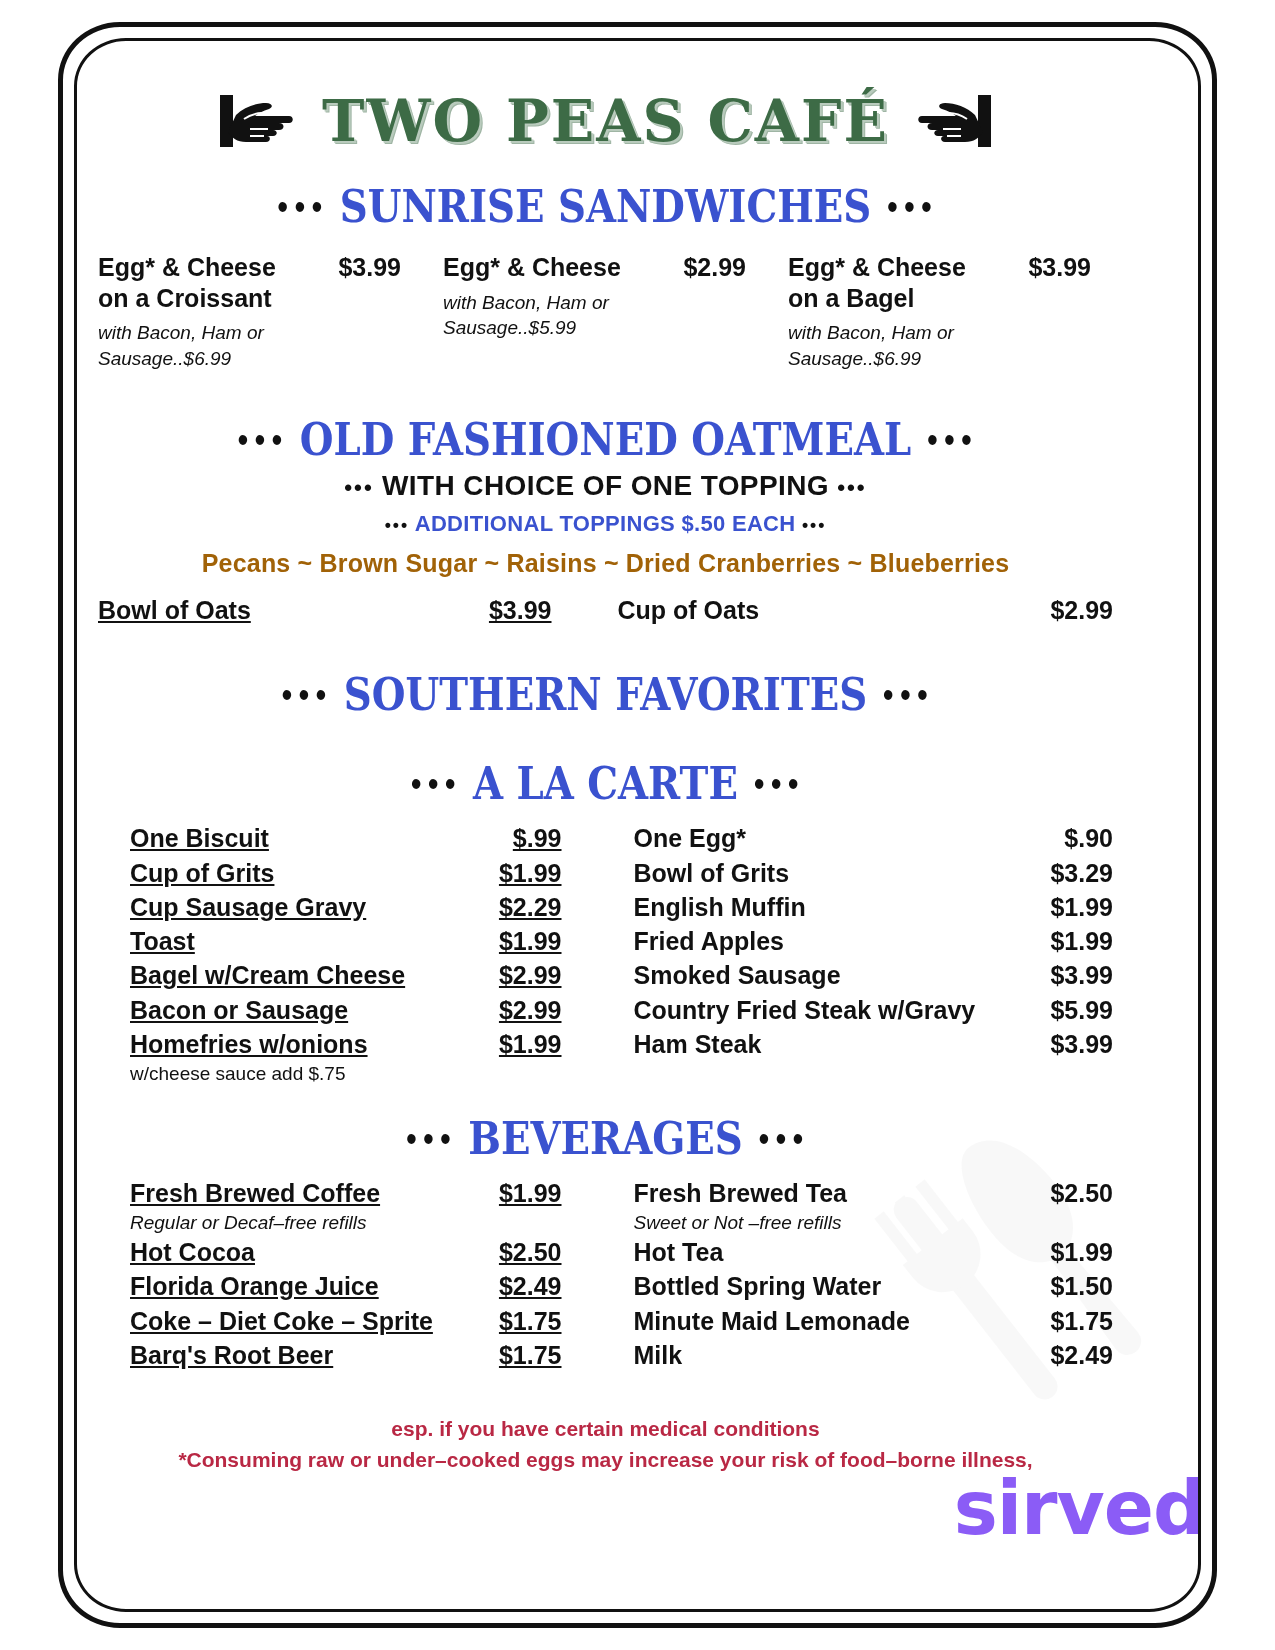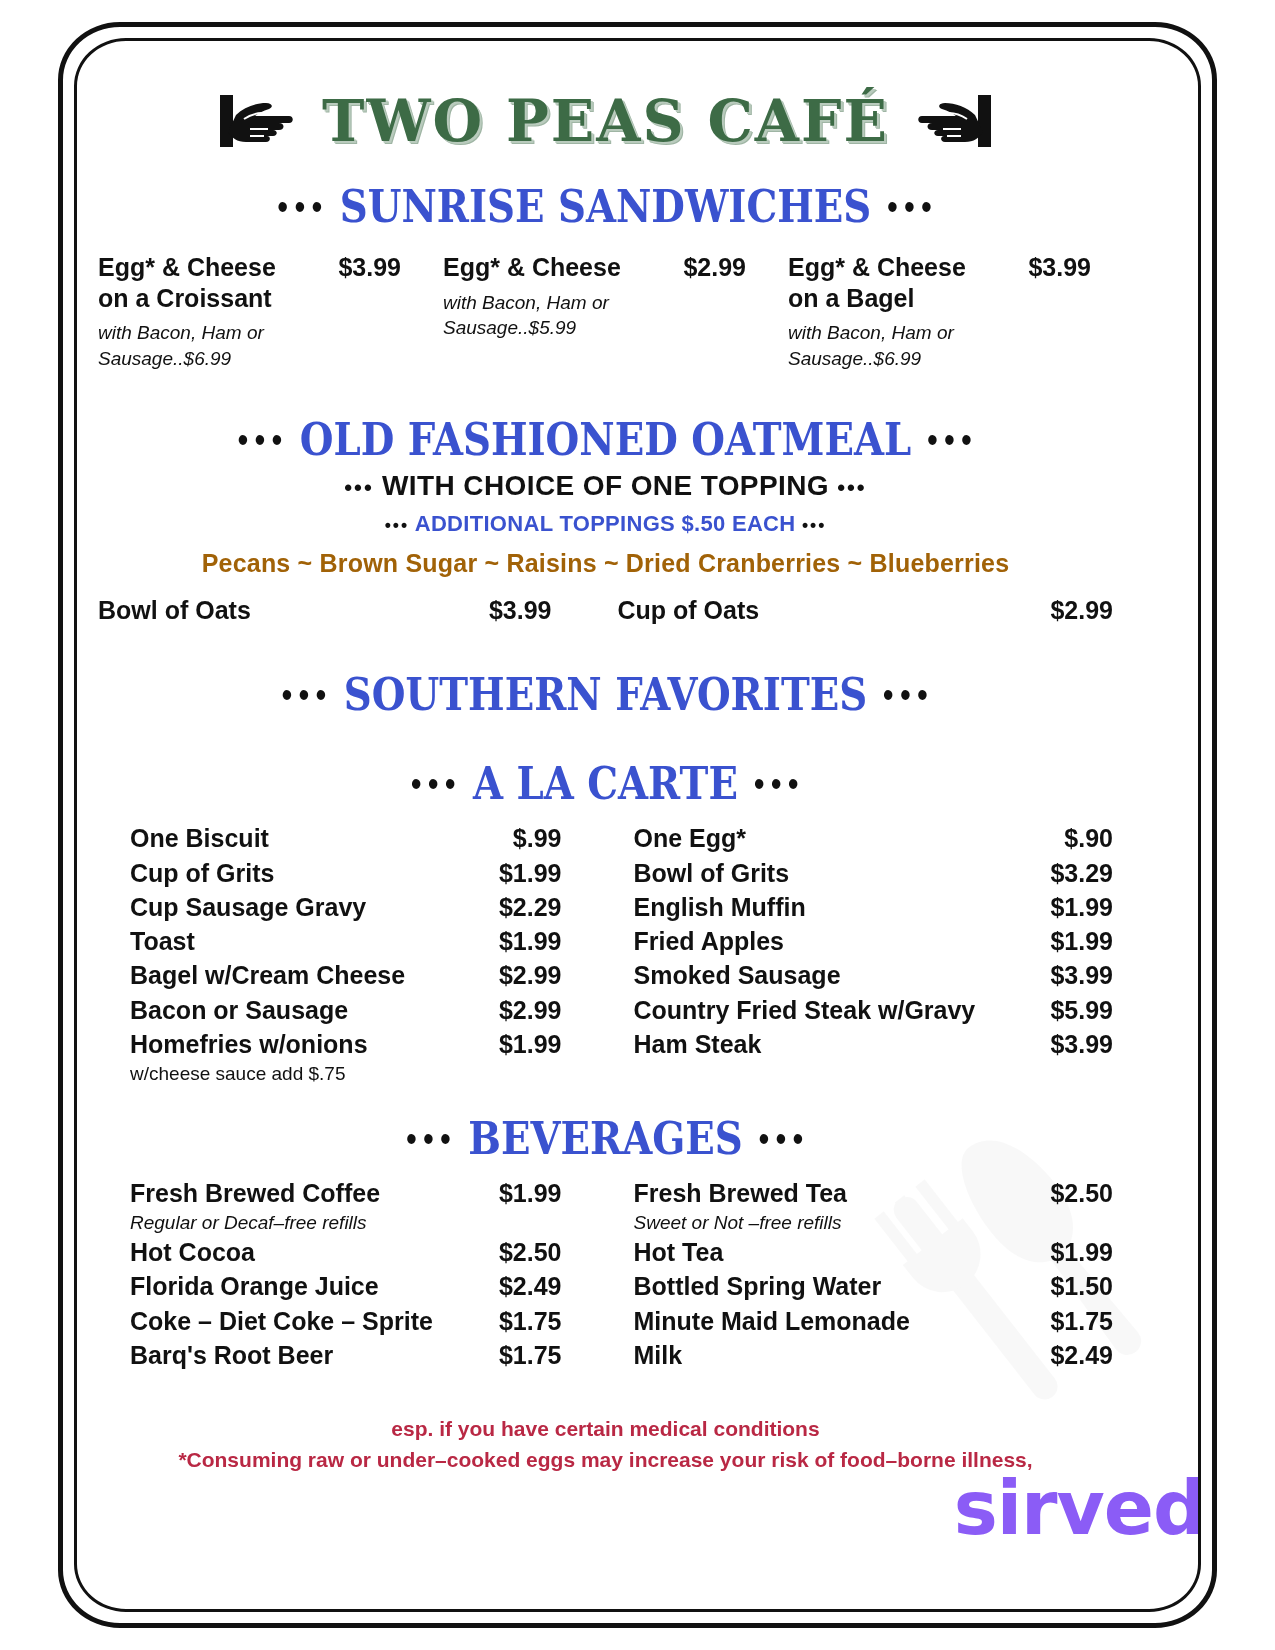--- a/index.html
+++ b/index.html
@@ -113,21 +113,21 @@
   .sw-name2{ font-weight:700; font-size:25px; line-height:1.22; }
   .sw-note{
     font-style:italic; font-size:19px; line-height:1.35; margin-top:7px; color:#111;
   }
 
   
   .pair-row{
     display:grid; grid-template-columns:1fr 1fr; margin-top:18px;
   }
   .cell{ display:flex; justify-content:space-between; align-items:baseline; }
-  .cell.left{ padding-right:54px; }
+  .cell.left{ padding-right:54px;text-decoration:underline; }
   .cell.right{ padding-left:12px; padding-right:0px; }
   .it-name{ font-weight:700; font-size:25px; }
   .it-price{ font-weight:700; font-size:25px; white-space:nowrap; }
 
   
   .wide-row{
     display:flex; justify-content:space-between; align-items:baseline;
     margin-top:14px;
   }
   .wide-name{ font-weight:700; font-size:25px; }

